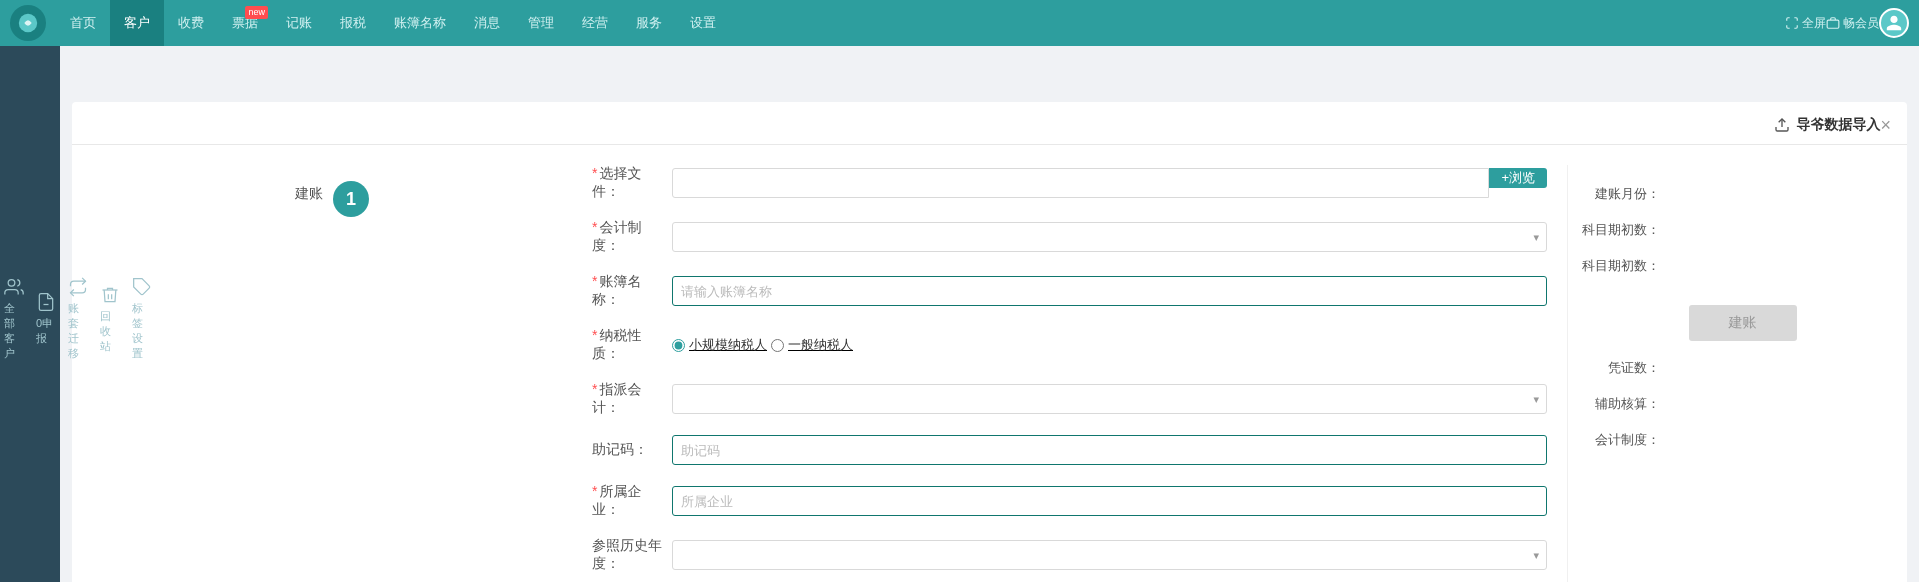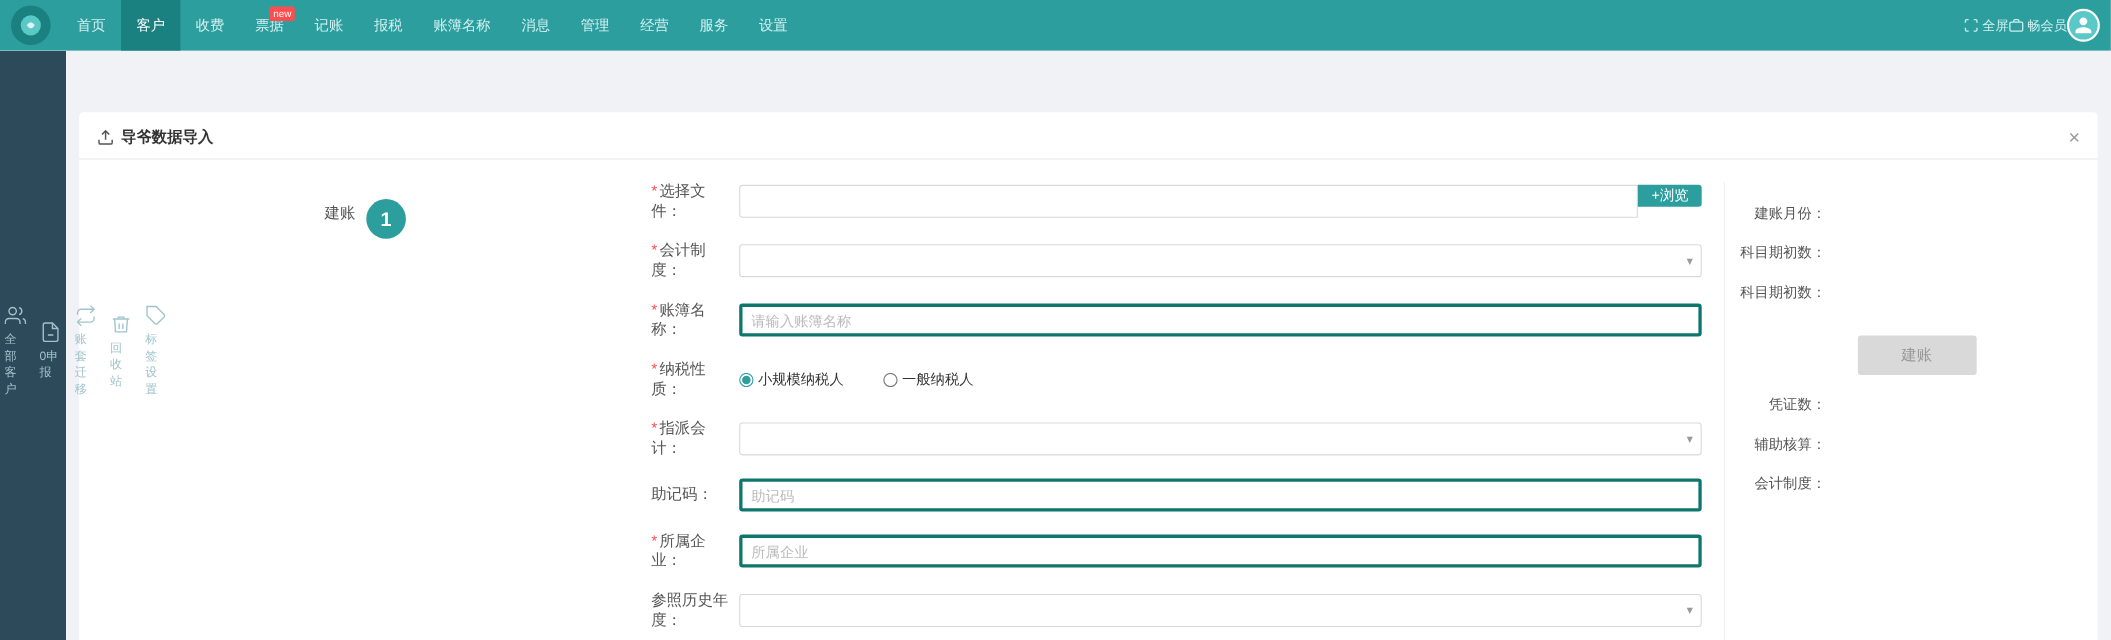--- a/index.html
+++ b/index.html
@@ -115,21 +115,21 @@
     .modal-card {
       background: #fff;
       border-radius: 4px;
       min-height: 520px;
       position: relative;
       padding: 0;
     }
     .modal-header {
       display: flex;
       align-items: center;
-      justify-content: space-between;
+      justify-content: flex-end;
       padding: 14px 16px 10px;
       border-bottom: 1px solid #e8e8e8;
     }
     .modal-title {
       display: flex; align-items: center; gap: 6px;
       font-size: 14px; font-weight: bold; color: #333;
     }
     .modal-close {
       cursor: pointer;
       font-size: 18px;
@@ -182,21 +182,21 @@
       flex-shrink: 0;
       padding-right: 8px;
     }
     .form-label .required {
       color: #ff4d4f;
       margin-right: 2px;
     }
     .form-control {
       flex: 1;
       height: 30px;
-      border: 3px solid #0f766e;
+      border: 1px solid #0f766e;
       border-radius: 3px;
       padding: 0 8px;
       font-size: 13px;
       color: #333;
       outline: none;
     }
     .form-control::placeholder { color: #bbb; }
     .select-wrapper {
       flex: 1;
       position: relative;
@@ -248,22 +248,23 @@
       border-radius: 0 3px 3px 0;
       cursor: pointer;
       font-size: 13px;
       white-space: nowrap;
     }
 
     
     .radio-group {
       display: flex;
       align-items: flex-end;
-      gap: 36px;
-      flex: 1;
+      gap: 4px;
+      flex: 1;
+      text-decoration: underline;
     }
     .radio-item {
       display: flex;
       align-items: center;
       gap: 4px;
       cursor: pointer;
       font-size: 13px;
       color: #333;
     }
     .radio-item input[type="radio"] {

